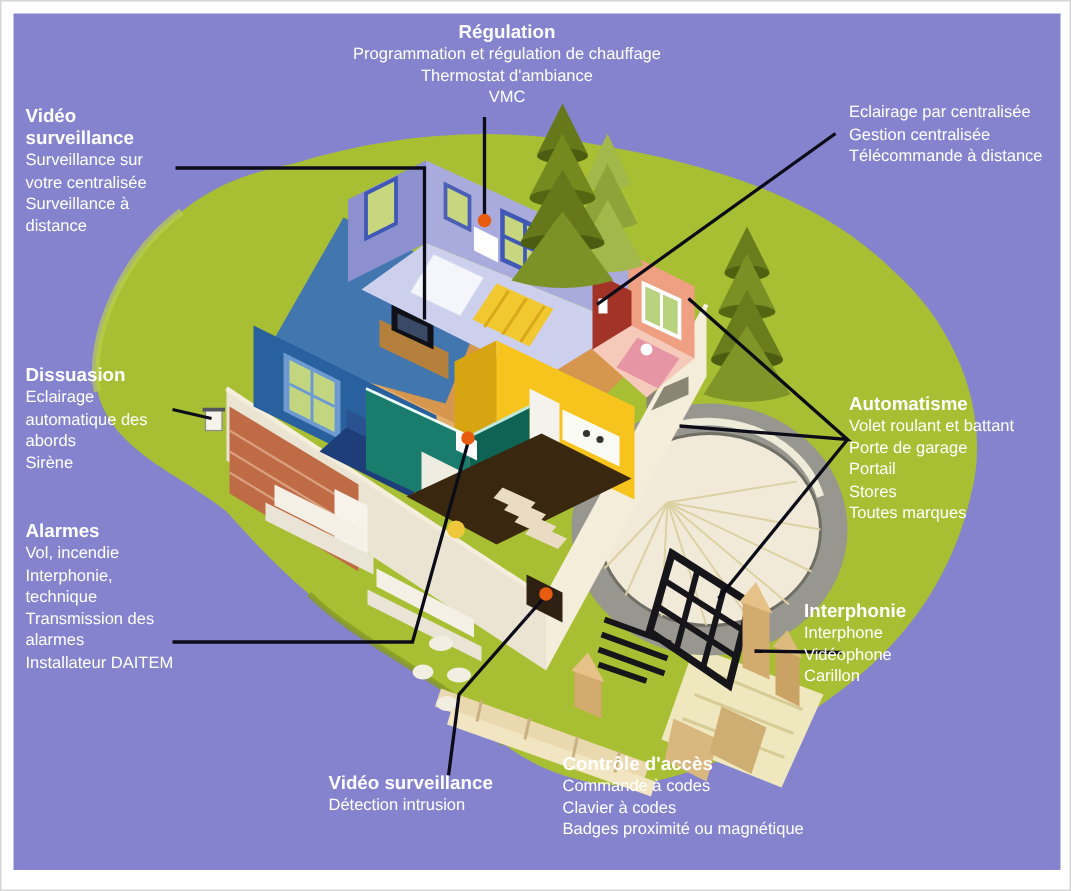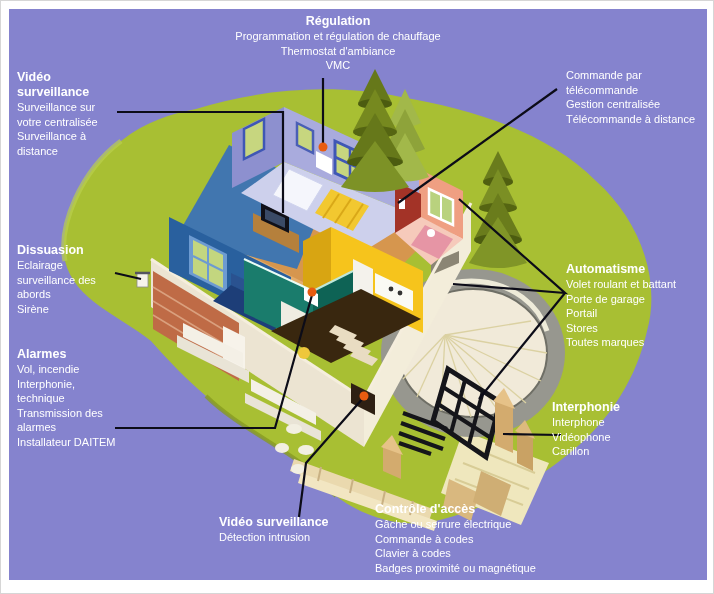--- a/index.html
+++ b/index.html
@@ -263,29 +263,29 @@
 
   <div class="label" style="left:16px;top:69px;width:92px">
     <div class="ttl">Vidéo surveillance</div>
     <div>Surveillance sur</div>
     <div>votre centralisée</div>
     <div>Surveillance à</div>
     <div>distance</div>
   </div>
 
   <div class="label" style="left:565px;top:67px;width:145px">
-    <div>Commande par télécommande</div>
+    <div>Eclairage par centralisée</div>
     <div>Gestion centralisée</div>
     <div>Télécommande à distance</div>
   </div>
 
   <div class="label" style="left:16px;top:242px;width:110px">
     <div class="ttl">Dissuasion</div>
     <div>Eclairage</div>
-    <div>surveillance des</div>
+    <div>automatique des</div>
     <div>abords</div>
     <div>Sirène</div>
   </div>
 
   <div class="label" style="left:16px;top:346px;width:130px">
     <div class="ttl">Alarmes</div>
     <div>Vol, incendie</div>
     <div>Interphonie,</div>
     <div>technique</div>
     <div>Transmission des</div>
@@ -295,32 +295,31 @@
 
   <div class="label" style="left:565px;top:261px;width:145px">
     <div class="ttl">Automatisme</div>
     <div>Volet roulant et battant</div>
     <div>Porte de garage</div>
     <div>Portail</div>
     <div>Stores</div>
     <div>Toutes marques</div>
   </div>
 
-  <div class="label" style="left:551px;top:399px;width:120px">
+  <div class="label" style="left:535px;top:399px;width:120px">
     <div class="ttl">Interphonie</div>
     <div>Interphone</div>
     <div>Vidéophone</div>
     <div>Carillon</div>
   </div>
 
   <div class="label" style="left:218px;top:514px;width:160px">
     <div class="ttl">Vidéo surveillance</div>
     <div>Détection intrusion</div>
   </div>
 
   <div class="label" style="left:374px;top:501px;width:200px">
     <div class="ttl">Contrôle d'accès</div>
-    <div>Gâche ou serrure électrique</div>
     <div>Commande à codes</div>
     <div>Clavier à codes</div>
     <div>Badges proximité ou magnétique</div>
   </div>
 </div>
 
 </body></html>

